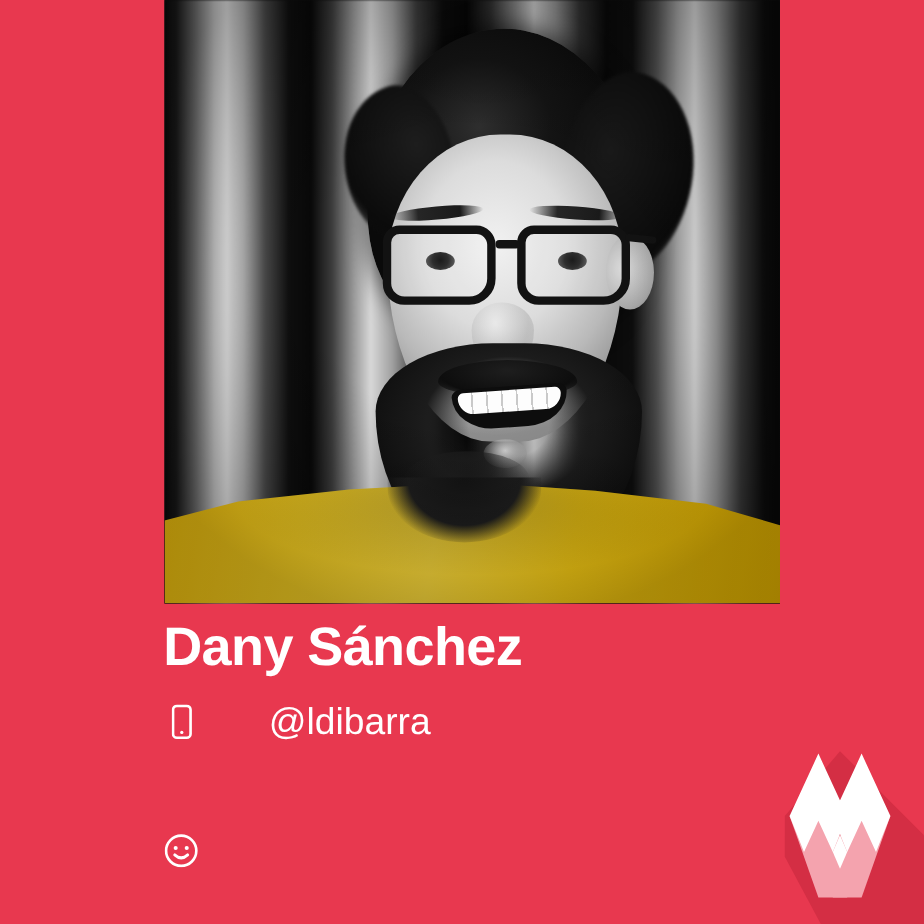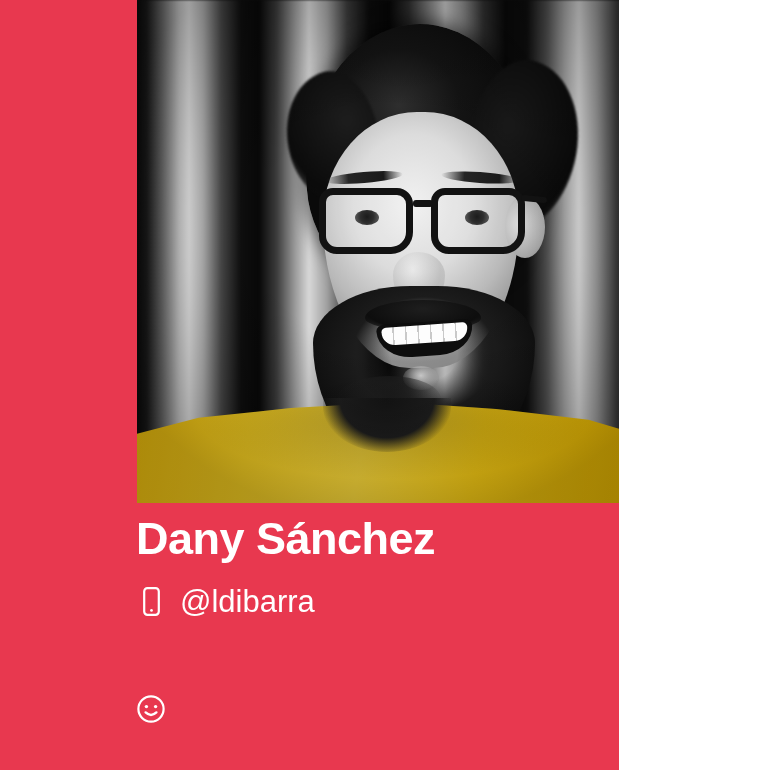--- a/index.html
+++ b/index.html
@@ -2,21 +2,21 @@
 <html><head>
 <meta charset="utf-8">
 <style>
   html, body {
     margin: 0;
     padding: 0;
     background: #ffffff;
   }
   #card {
     position: relative;
-    width: 619px;
+    width: 770px;
     height: 770px;
     overflow: hidden;
     font-family: "Liberation Sans", sans-serif;
     background: #e8384f;
   }
 
   
   #photo {
     position: absolute;
     left: 137px;
@@ -235,20 +235,21 @@
   .info-row {
     position: absolute;
     left: 136px;
     display: flex;
     align-items: center;
     color: #ffffff;
     font-size: 31px;
     font-weight: 400;
     line-height: 1;
     white-space: nowrap;
+    gap: 44px;
   }
   #row-handle   { top: 585px; }
   #row-location { top: 640px; }
   #row-bio      { top: 693px; }
 
   .info-icon {
     width: 30px;
     height: 32px;
     display: flex;
     align-items: center;

